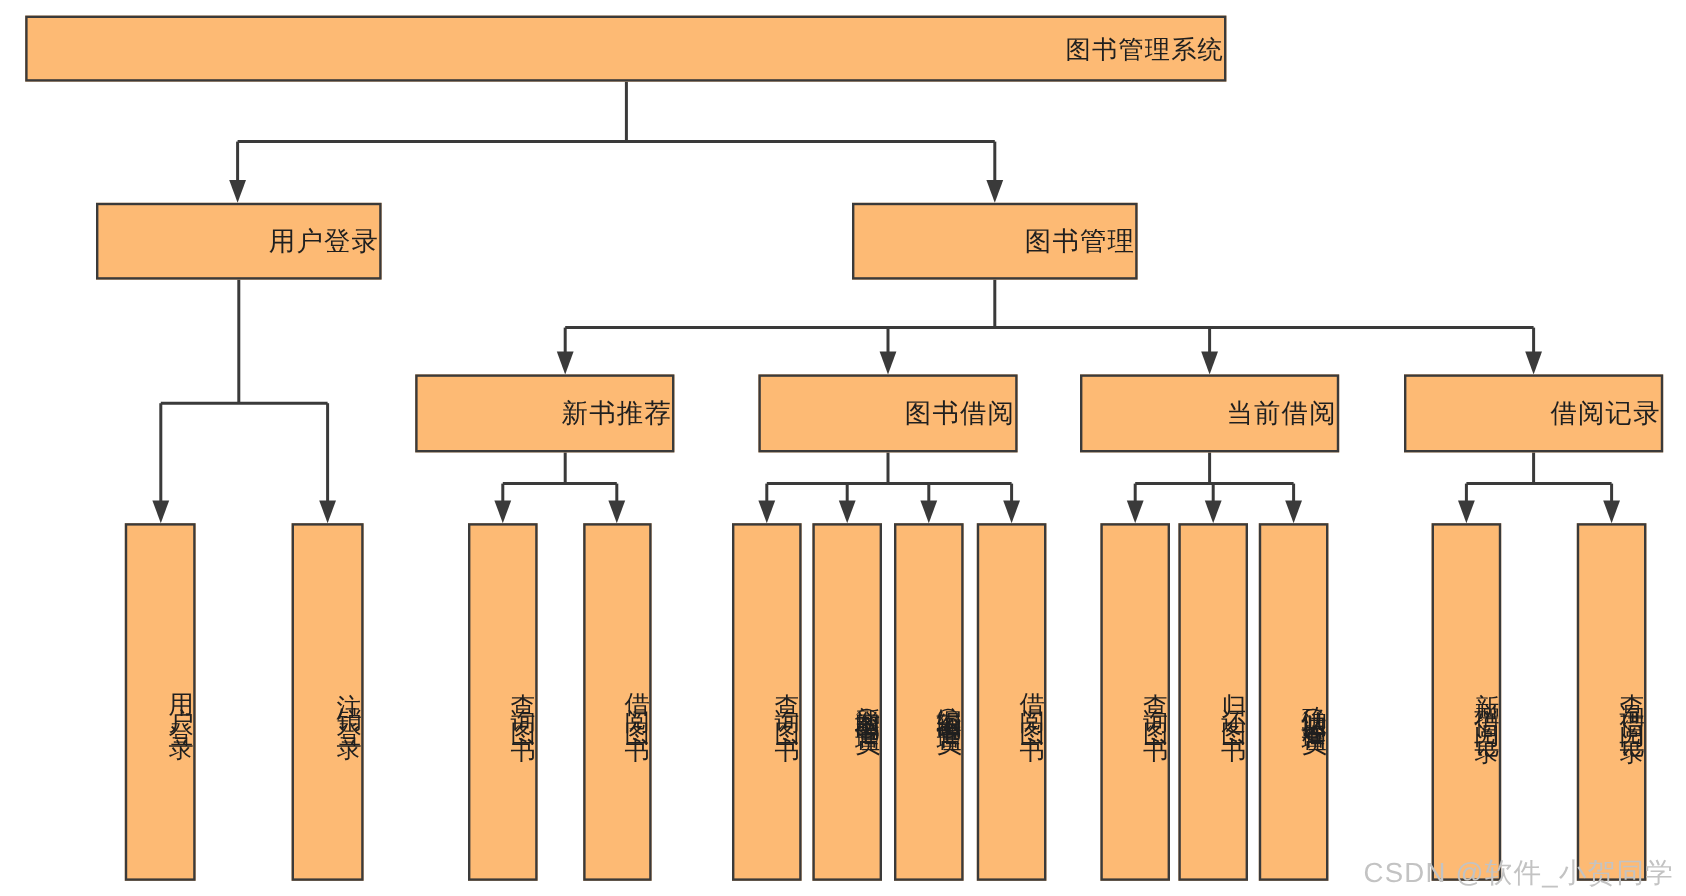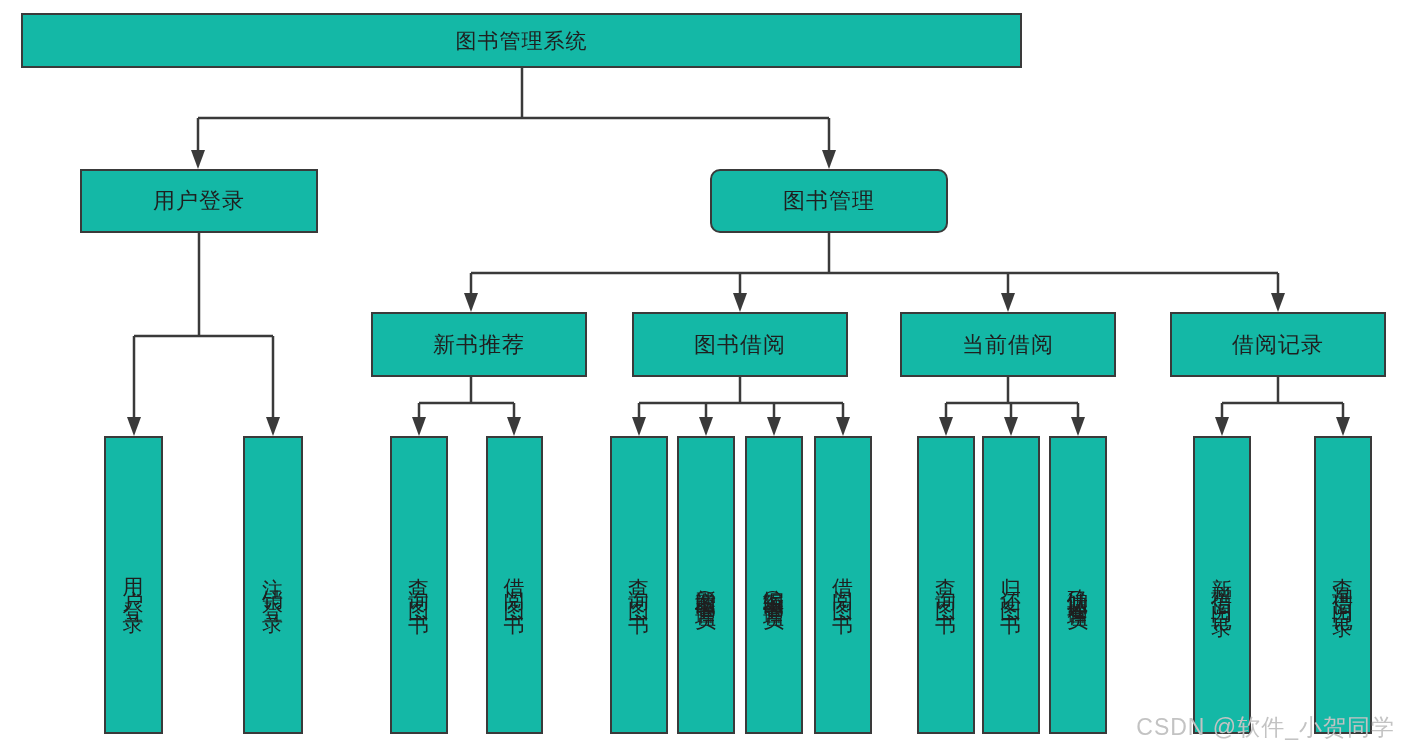--- a/index.html
+++ b/index.html
@@ -20,24 +20,24 @@
     left: 0;
     top: 0;
     width: 1405px;
     height: 747px;
     pointer-events: none;
   }
   .box {
     position: absolute;
     box-sizing: border-box;
     border: 2.5px solid #3a3a3a;
-    background: #14b8a6;
+    background: #fdba74;
     display: flex;
     align-items: center;
-    justify-content: center;
+    justify-content: flex-end;
     color: #1f1f1f;
   }
   .h-label {
     font-size: 22px;
     letter-spacing: 1px;
     white-space: nowrap;
   }
   .root .h-label { font-size: 21px; }
   .leaf { top: 436px; height: 298px; }
   .v-label {
@@ -119,25 +119,25 @@
       <polygon points="1336,417 1350,417 1343,436" fill="#3a3a3a"></polygon>
     </svg>
 
   <div class="box root" style="left: 21px; top: 13px; width: 1001px; height: 55px; border-color: rgb(58, 58, 58); color: rgb(31, 31, 31);">
     <span class="h-label">图书管理系统</span>
   </div>
 
   <div class="box" style="left: 80px; top: 169px; width: 238px; height: 64px; border-color: rgb(58, 58, 58); color: rgb(31, 31, 31);">
     <span class="h-label">用户登录</span>
   </div>
-  <div class="box" style="left: 710px; top: 169px; width: 238px; height: 64px; border-color: rgb(58, 58, 58); color: rgb(31, 31, 31); border-radius: 10px;">
+  <div class="box" style="left: 710px; top: 169px; width: 238px; height: 64px; border-color: rgb(58, 58, 58); color: rgb(31, 31, 31);">
     <span class="h-label">图书管理</span>
   </div>
 
-  <div class="box" style="left: 371px; top: 312px; width: 216px; height: 65px; border-color: rgb(58, 58, 58); color: rgb(31, 31, 31);">
+  <div class="box" style="left: 346px; top: 312px; width: 216px; height: 65px; border-color: rgb(58, 58, 58); color: rgb(31, 31, 31);">
     <span class="h-label">新书推荐</span>
   </div>
   <div class="box" style="left: 900px; top: 312px; width: 216px; height: 65px; border-color: rgb(58, 58, 58); color: rgb(31, 31, 31);">
     <span class="h-label">当前借阅</span>
   </div>
   <div class="box" style="left: 632px; top: 312px; width: 216px; height: 65px; border-color: rgb(58, 58, 58); color: rgb(31, 31, 31);">
     <span class="h-label">图书借阅</span>
   </div>
   <div class="box" style="left: 1170px; top: 312px; width: 216px; height: 65px; border-color: rgb(58, 58, 58); color: rgb(31, 31, 31);">
     <span class="h-label">借阅记录</span>

